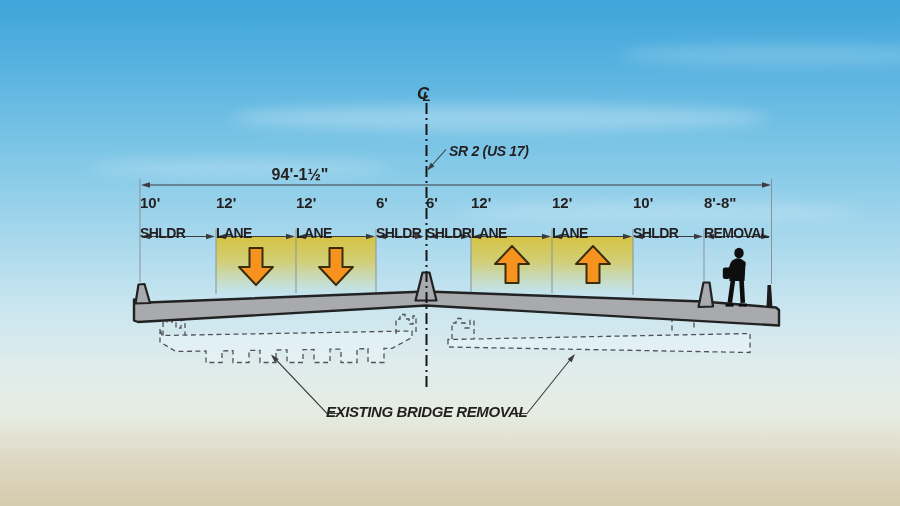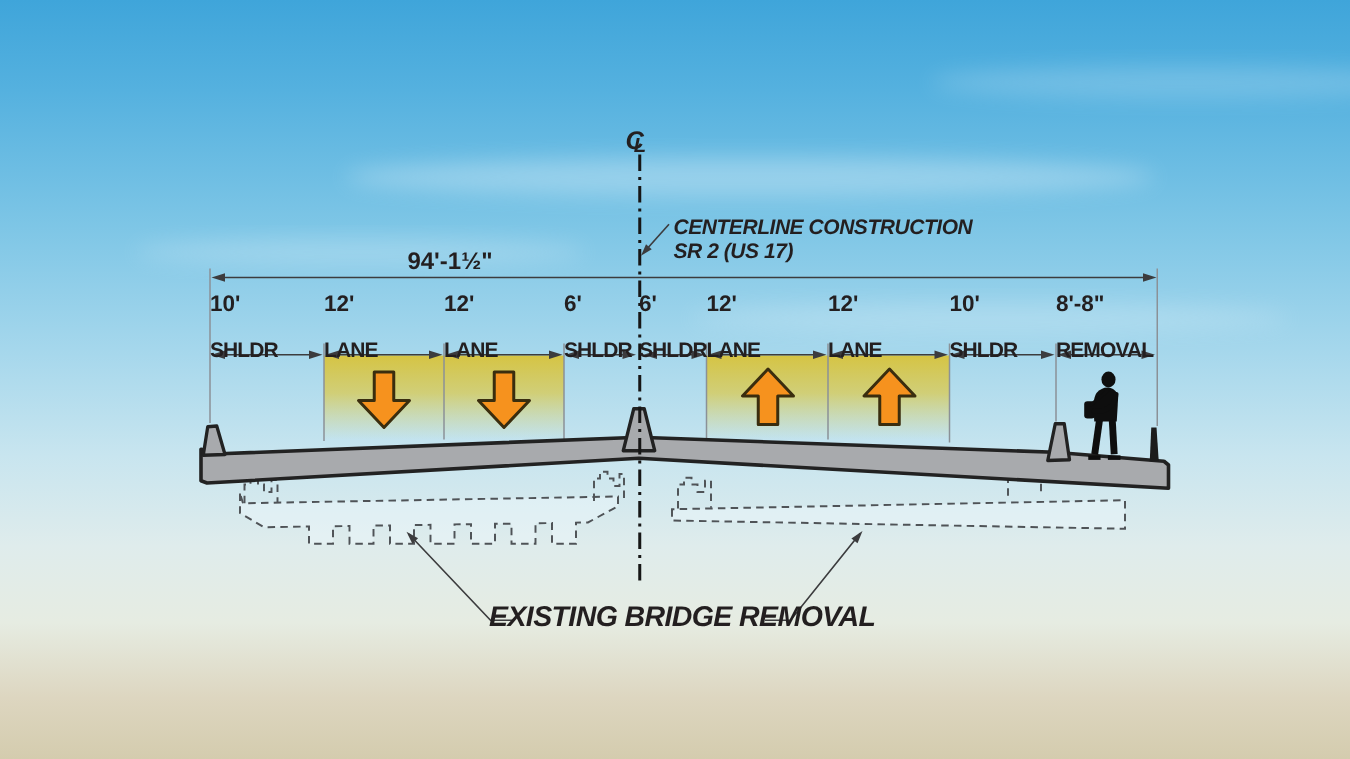--- a/index.html
+++ b/index.html
@@ -11,21 +11,21 @@
       #c8e5ef 60%, #dfecec 72%, #e6ece2 82%, #ddd6c0 92%, #d4ccae 100%);
   }
   .stage svg{position:absolute;left:0;top:0;}
   .lbl{position:absolute;font-weight:bold;white-space:nowrap;}
   .dim-overall{left:250px;top:167px;width:100px;text-align:center;font-size:16px;line-height:15px;}
   .seg-label{position:absolute;top:195px;text-align:left;}
   .seg-label .w{font-weight:bold;font-size:15px;line-height:15px;}
   .seg-label .t{font-weight:bold;font-size:14px;line-height:15px;letter-spacing:-0.6px;margin-top:16px;}
   .note{font-style:italic;font-weight:bold;letter-spacing:-0.3px;}
   .cl-note{left:449px;top:144px;font-size:14px;line-height:15.5px;text-align:left;}
-  .rm-note{left:326px;top:404px;width:200px;text-align:center;font-size:19px;line-height:16px;letter-spacing:-0.4px;}
+  .rm-note{left:326px;top:404px;width:200px;text-align:center;font-size:15px;line-height:16px;letter-spacing:-0.4px;}
   .cl-sym-c{left:417px;top:85px;font-size:17px;font-style:italic;line-height:17px;}
   .cl-sym-l{left:422.5px;top:89.5px;font-size:13.5px;font-style:italic;line-height:13.5px;}
 </style>
 </head>
 <body>
 
 <div class="stage">
 
   <svg width="900" height="506" viewBox="0 0 900 506">
     <defs>
@@ -191,19 +191,18 @@
   <div class="seg-label" style="left:633px;width:71px">
     <div class="w">10'</div>
     <div class="t">SHLDR</div>
   </div>
   <div class="seg-label" style="left:704px;width:68px">
     <div class="w">8'-8"</div>
     <div class="t">REMOVAL</div>
   </div>
 
   <div class="lbl note cl-note">
-    <div>CENTERLINE CONSTRUCTION</div>
     <div>SR 2 (US 17)</div>
   </div>
 
   <div class="lbl note rm-note">EXISTING BRIDGE REMOVAL</div>
 
 </div>
 
 </body></html>

